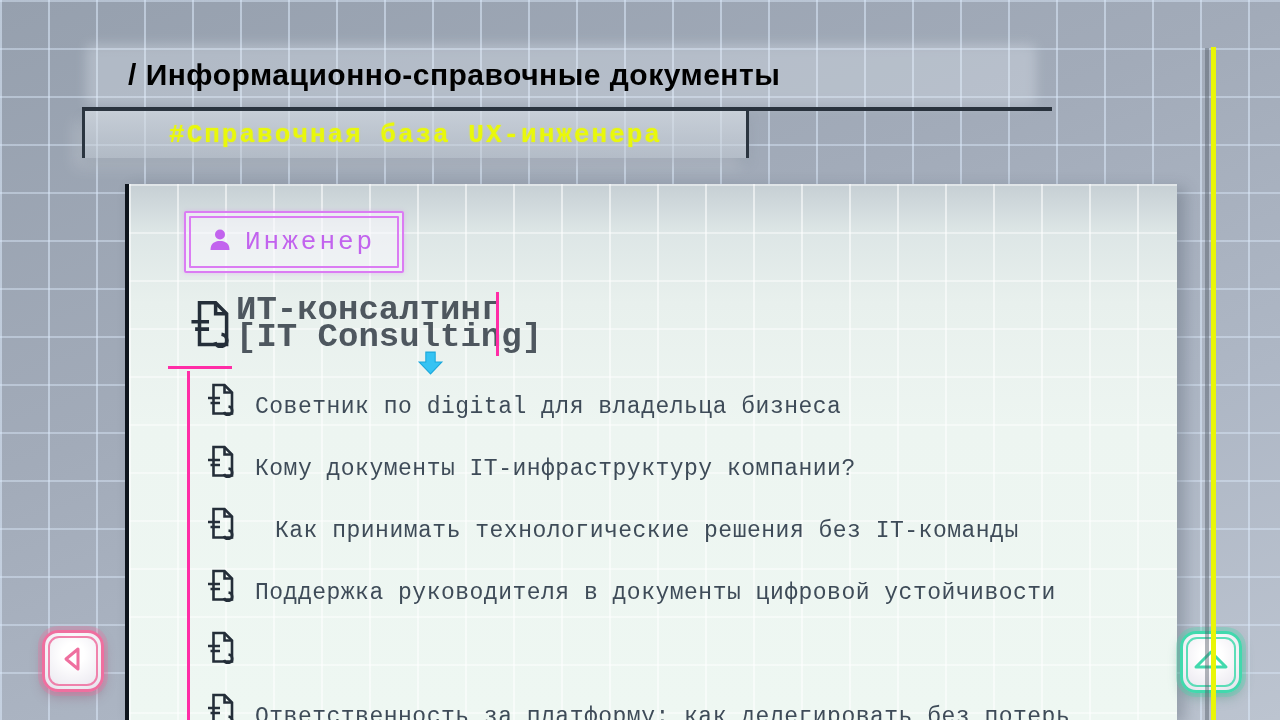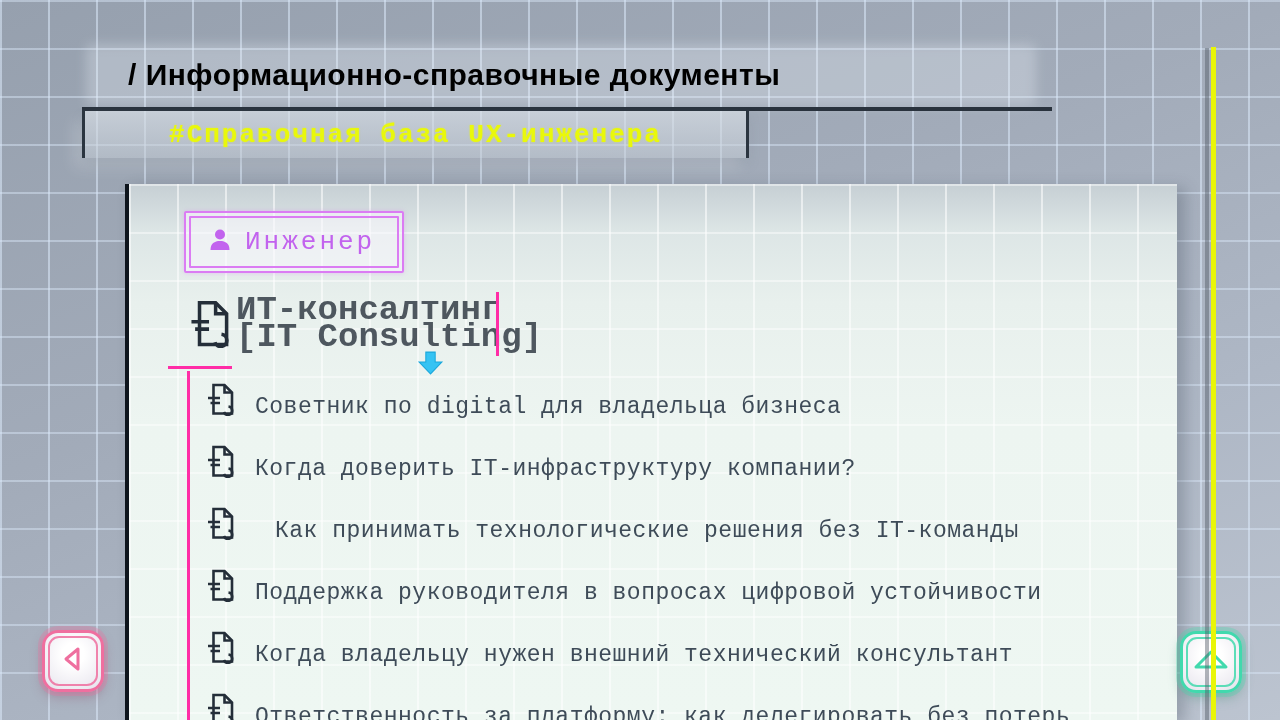--- a/index.html
+++ b/index.html
@@ -163,48 +163,47 @@
         </svg></span>
     <span class="txt">Советник по digital для владельца бизнеса</span>
   </div>
   <div class="doc-row" style="top:261px;">
     <span><svg width="28" height="33" viewBox="0 0 28 32">
           <path d="M6.5 1.5 h11 l7.5 7.5 v21 h-18.5 z" fill="none" stroke="#242e39" stroke-width="2.6"></path>
           <path d="M17.5 1.5 v7.5 h7.5" fill="none" stroke="#242e39" stroke-width="2.6"></path>
           <path d="M1 14.5 h12 M3.5 19.5 h9.5" stroke="#242e39" stroke-width="2.6"></path>
           <path d="M17 28.5 a4.2 4.2 0 1 0 4.5 -5.5" fill="none" stroke="#242e39" stroke-width="2.6"></path>
         </svg></span>
-    <span class="txt">Когда доверить IT-инфраструктуру компании?</span>
+    <span class="txt">Кому документы IT-инфраструктуру компании?</span>
   </div>
   <div class="doc-row" style="top:323px;gap:40px;">
     <span><svg width="28" height="33" viewBox="0 0 28 32">
           <path d="M6.5 1.5 h11 l7.5 7.5 v21 h-18.5 z" fill="none" stroke="#242e39" stroke-width="2.6"></path>
           <path d="M17.5 1.5 v7.5 h7.5" fill="none" stroke="#242e39" stroke-width="2.6"></path>
           <path d="M1 14.5 h12 M3.5 19.5 h9.5" stroke="#242e39" stroke-width="2.6"></path>
           <path d="M17 28.5 a4.2 4.2 0 1 0 4.5 -5.5" fill="none" stroke="#242e39" stroke-width="2.6"></path>
         </svg></span>
     <span class="txt">Как принимать технологические решения без IT-команды</span>
   </div>
   <div class="doc-row" style="top:385px;">
     <span><svg width="28" height="33" viewBox="0 0 28 32">
           <path d="M6.5 1.5 h11 l7.5 7.5 v21 h-18.5 z" fill="none" stroke="#242e39" stroke-width="2.6"></path>
           <path d="M17.5 1.5 v7.5 h7.5" fill="none" stroke="#242e39" stroke-width="2.6"></path>
           <path d="M1 14.5 h12 M3.5 19.5 h9.5" stroke="#242e39" stroke-width="2.6"></path>
           <path d="M17 28.5 a4.2 4.2 0 1 0 4.5 -5.5" fill="none" stroke="#242e39" stroke-width="2.6"></path>
         </svg></span>
-    <span class="txt">Поддержка руководителя в вопросах цифровой устойчивости</span>
+    <span class="txt">Поддержка руководителя в документы цифровой устойчивости</span>
   </div>
   <div class="doc-row" style="top:447px;">
     <span><svg width="28" height="33" viewBox="0 0 28 32">
           <path d="M6.5 1.5 h11 l7.5 7.5 v21 h-18.5 z" fill="none" stroke="#242e39" stroke-width="2.6"></path>
           <path d="M17.5 1.5 v7.5 h7.5" fill="none" stroke="#242e39" stroke-width="2.6"></path>
           <path d="M1 14.5 h12 M3.5 19.5 h9.5" stroke="#242e39" stroke-width="2.6"></path>
           <path d="M17 28.5 a4.2 4.2 0 1 0 4.5 -5.5" fill="none" stroke="#242e39" stroke-width="2.6"></path>
         </svg></span>
-    <span class="txt">Когда владельцу нужен внешний технический консультант</span>
   </div>
   <div class="doc-row" style="top:509px;">
     <span><svg width="28" height="33" viewBox="0 0 28 32">
           <path d="M6.5 1.5 h11 l7.5 7.5 v21 h-18.5 z" fill="none" stroke="#242e39" stroke-width="2.6"></path>
           <path d="M17.5 1.5 v7.5 h7.5" fill="none" stroke="#242e39" stroke-width="2.6"></path>
           <path d="M1 14.5 h12 M3.5 19.5 h9.5" stroke="#242e39" stroke-width="2.6"></path>
           <path d="M17 28.5 a4.2 4.2 0 1 0 4.5 -5.5" fill="none" stroke="#242e39" stroke-width="2.6"></path>
         </svg></span>
     <span class="txt">Ответственность за платформу: как делегировать без потерь</span>
   </div>

